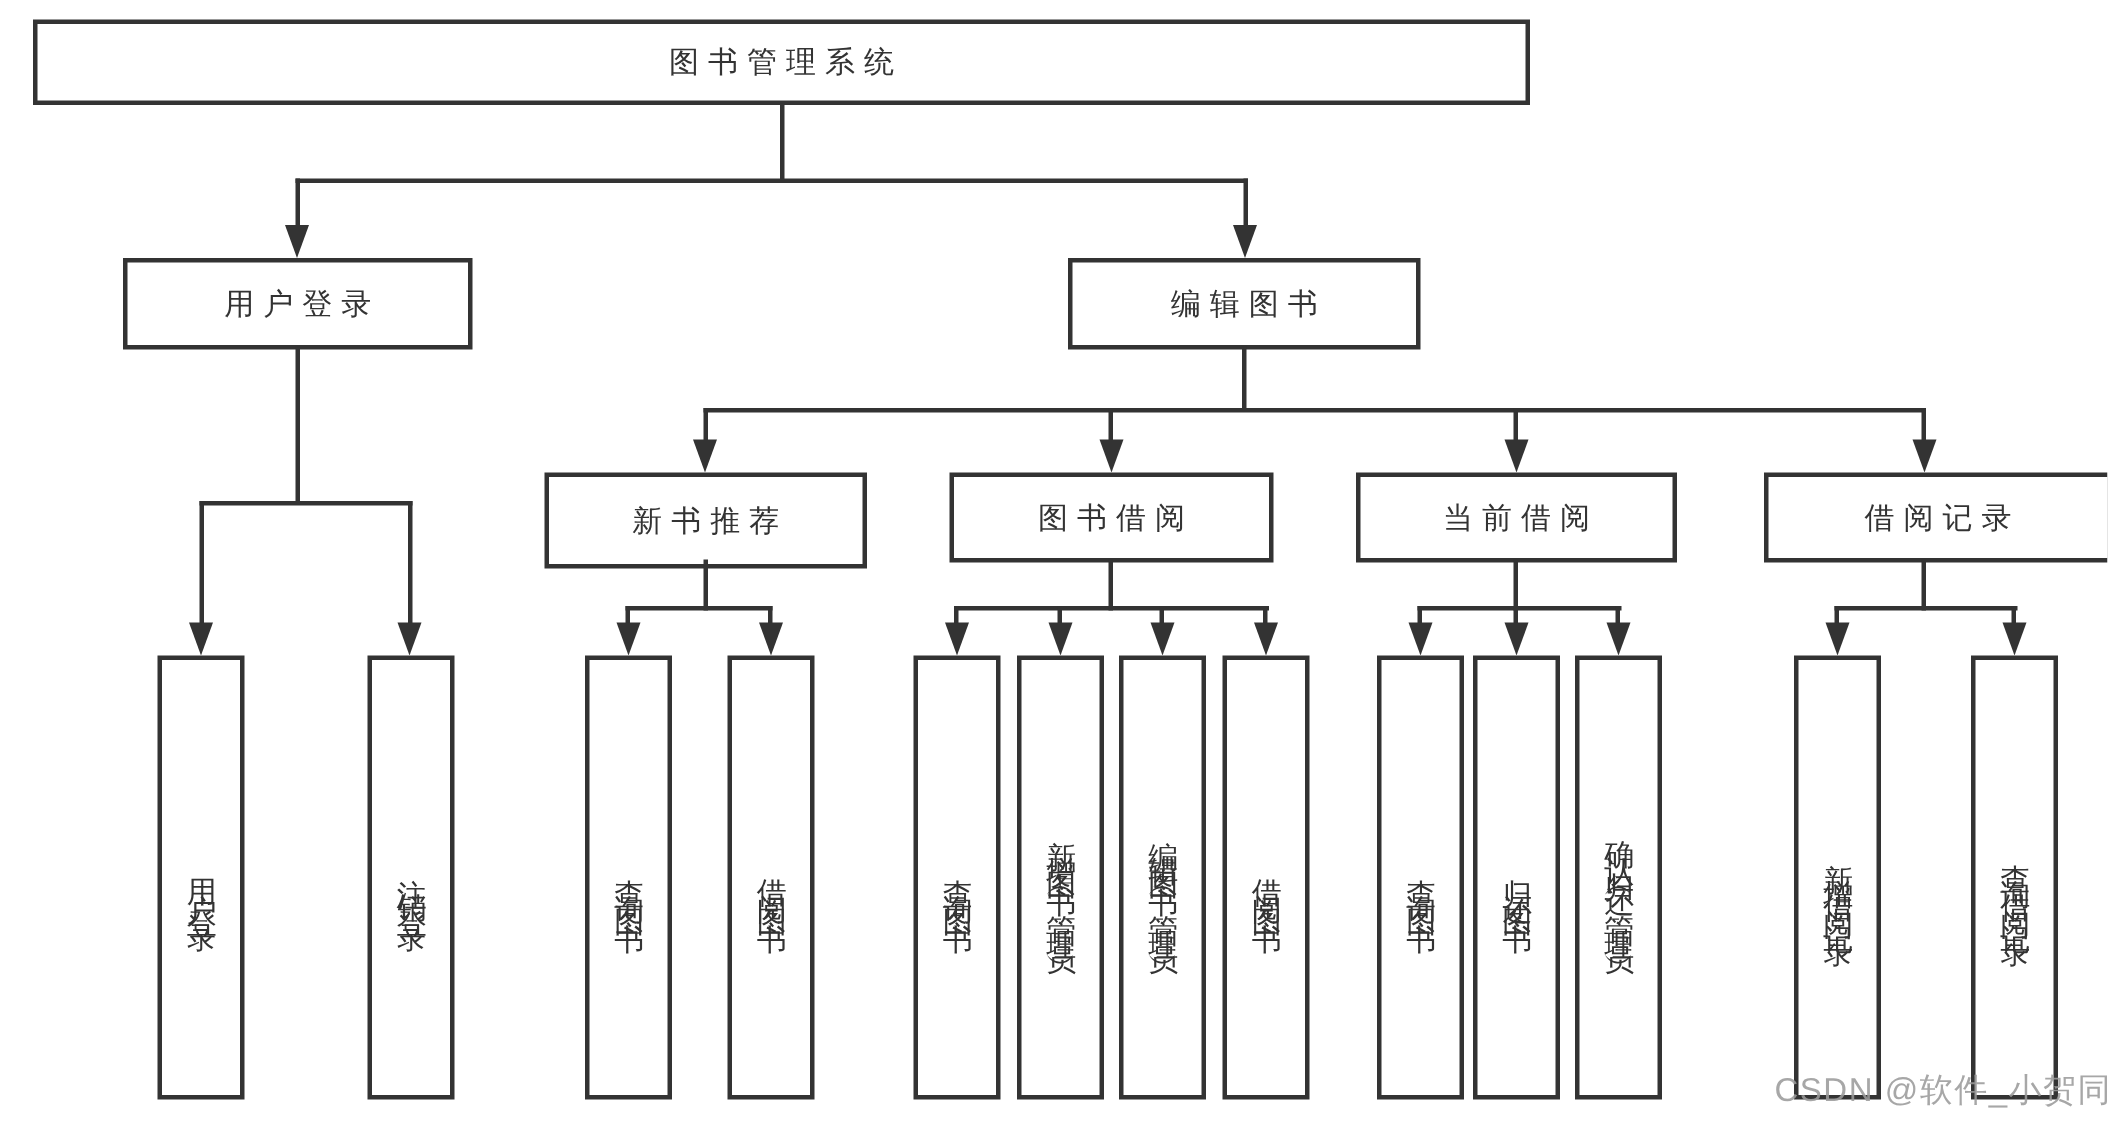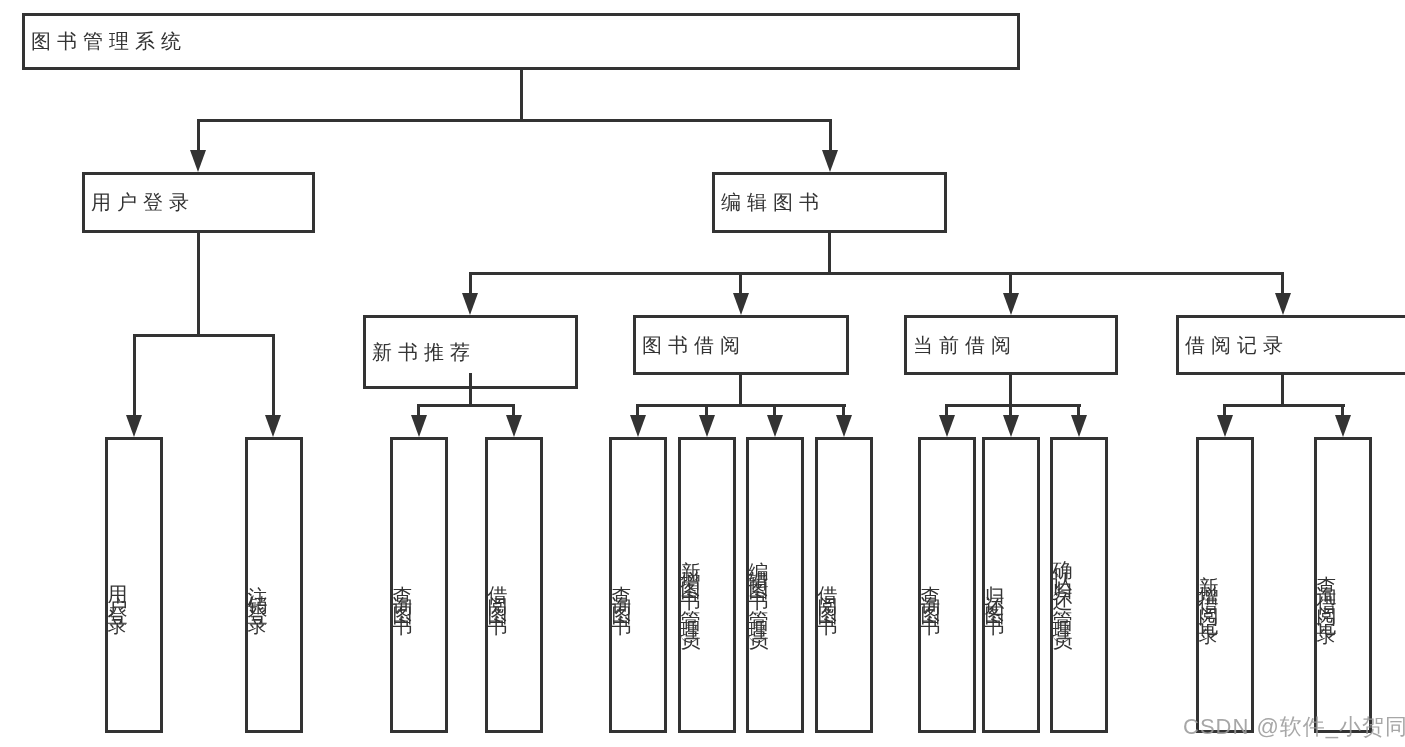--- a/index.html
+++ b/index.html
@@ -2,21 +2,21 @@
 <html><head>
 <meta charset="utf-8">
 <style>
   html,body{margin:0;padding:0;background:#ffffff;}
   .canvas{
     position:relative;width:1405px;height:747px;background:#ffffff;
     font-family:"Liberation Sans","DejaVu Sans",sans-serif;color:#333333;overflow:hidden;
   }
   .box{
     position:absolute;border:3px solid #333333;background:#ffffff;
-    display:flex;align-items:center;justify-content:flex-start;box-sizing:border-box;
+    display:flex;align-items:center;justify-content:center;box-sizing:border-box;
   }
   .box.h{font-size:20px;letter-spacing:6px;}
   .box.h span{margin-left:6px;white-space:nowrap;}
   .box.v{top:437px;width:58px;height:296px;font-size:20px;}
   .vtext{
     writing-mode:vertical-rl;text-orientation:mixed;
     letter-spacing:10px;line-height:1;margin-bottom:-10px;white-space:nowrap;
   }
   .hline{position:absolute;height:3px;background:#333333;}
   .vline{position:absolute;width:3px;background:#333333;}
@@ -64,21 +64,21 @@
   <div class="hline" style="left:469px;top:272px;width:815px"></div>
   <div class="vline" style="left:469px;top:272px;height:22px"></div>
   <div class="arrow" style="left:462px;top:293px"></div>
   <div class="vline" style="left:739px;top:272px;height:22px"></div>
   <div class="arrow" style="left:733px;top:293px"></div>
   <div class="vline" style="left:1009px;top:272px;height:22px"></div>
   <div class="arrow" style="left:1003px;top:293px"></div>
   <div class="vline" style="left:1281px;top:272px;height:22px"></div>
   <div class="arrow" style="left:1275px;top:293px"></div>
 
-  <div class="box h" style="left:363px;top:315px;width:215px;height:74px">
+  <div class="box h" style="left:363px;top:315px;width:215px;height:64px">
     <span>新书推荐</span>
   </div>
   <div class="box h" style="left:904px;top:315px;width:214px;height:60px">
     <span>当前借阅</span>
   </div>
   <div class="box h" style="left:633px;top:315px;width:216px;height:60px">
     <span>图书借阅</span>
   </div>
   <div class="box h" style="left:1176px;top:315px;width:232px;height:60px">
     <span>借阅记录</span>

